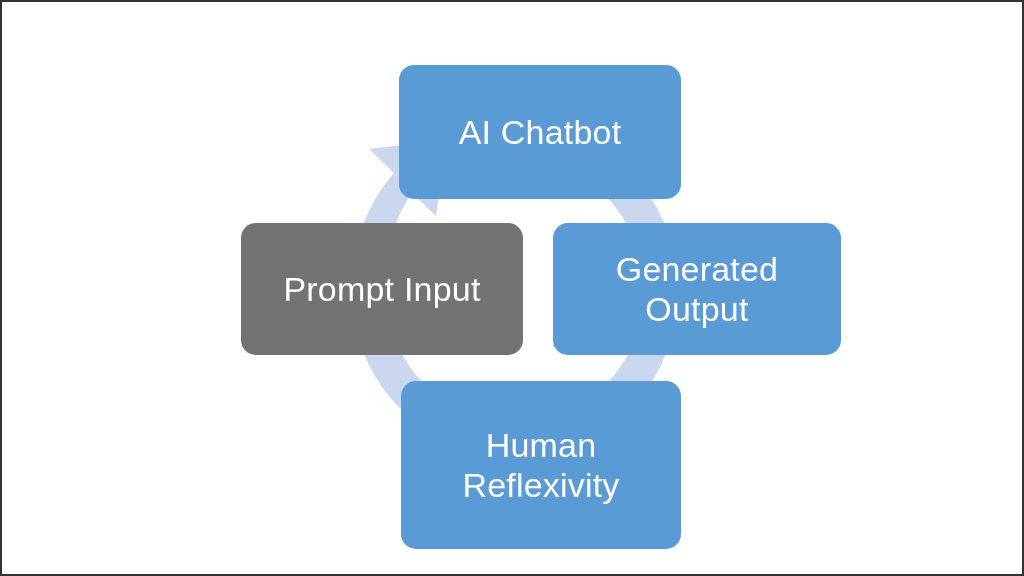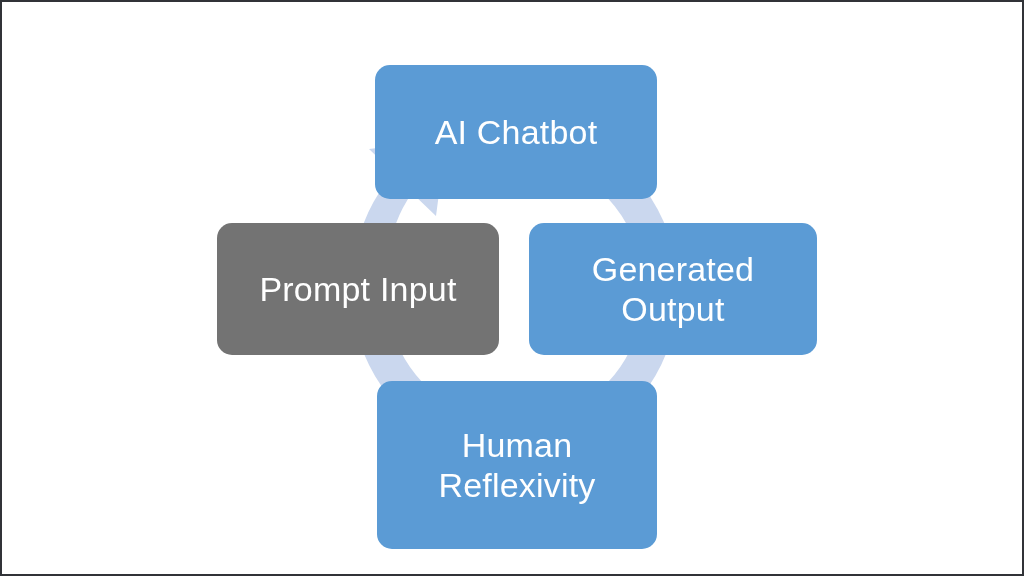--- a/index.html
+++ b/index.html
@@ -43,20 +43,21 @@
     justify-content: center;
     text-align: center;
     color: #FFFFFF;
     font-family: "Liberation Sans", sans-serif;
     font-weight: 400;
     font-size: 34px;
     line-height: 1.18;
     letter-spacing: 0.2px;
     padding: 4px 0;
     user-select: none;
+    margin-left: 24px;
   }
 
   .node-label {
     display: block;
     width: 100%;
     white-space: pre-line;
   }
 
   
   #node-top    { left: 373px; top:  63px; width: 282px; height: 134px; }

